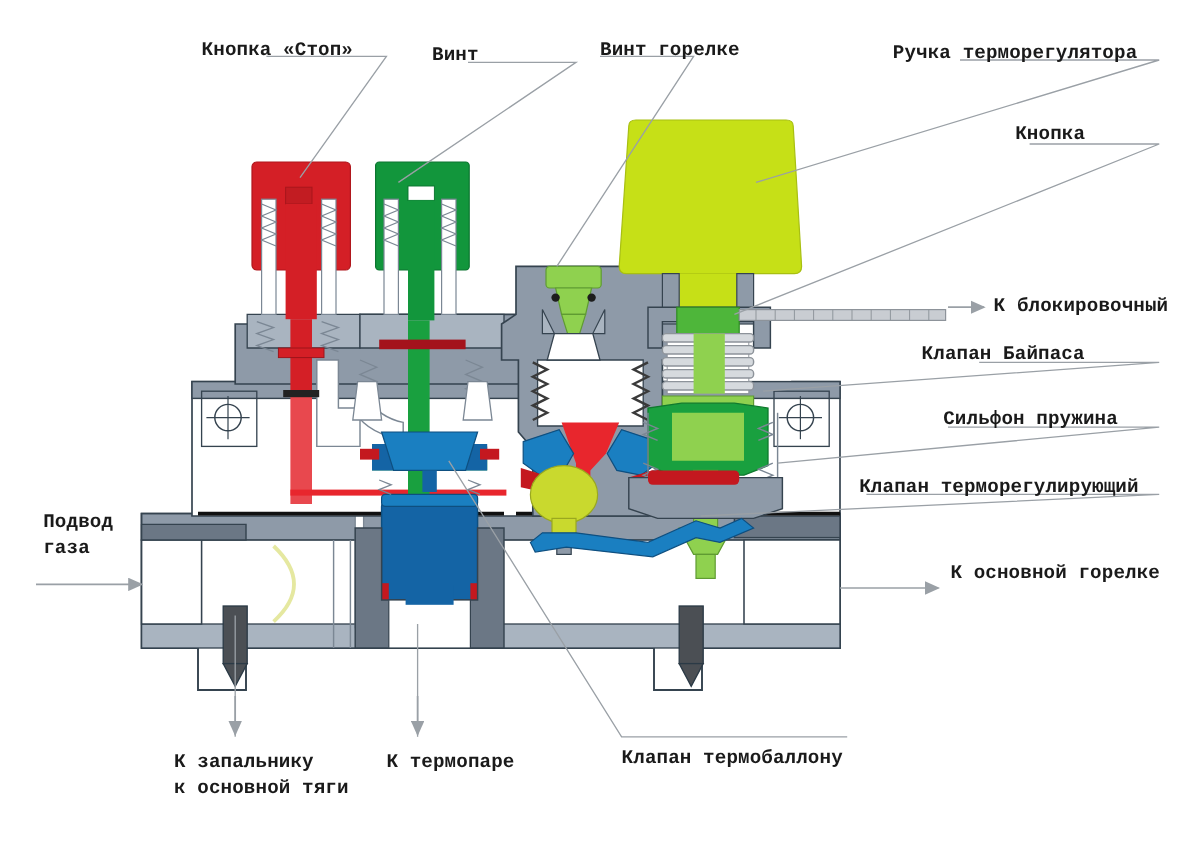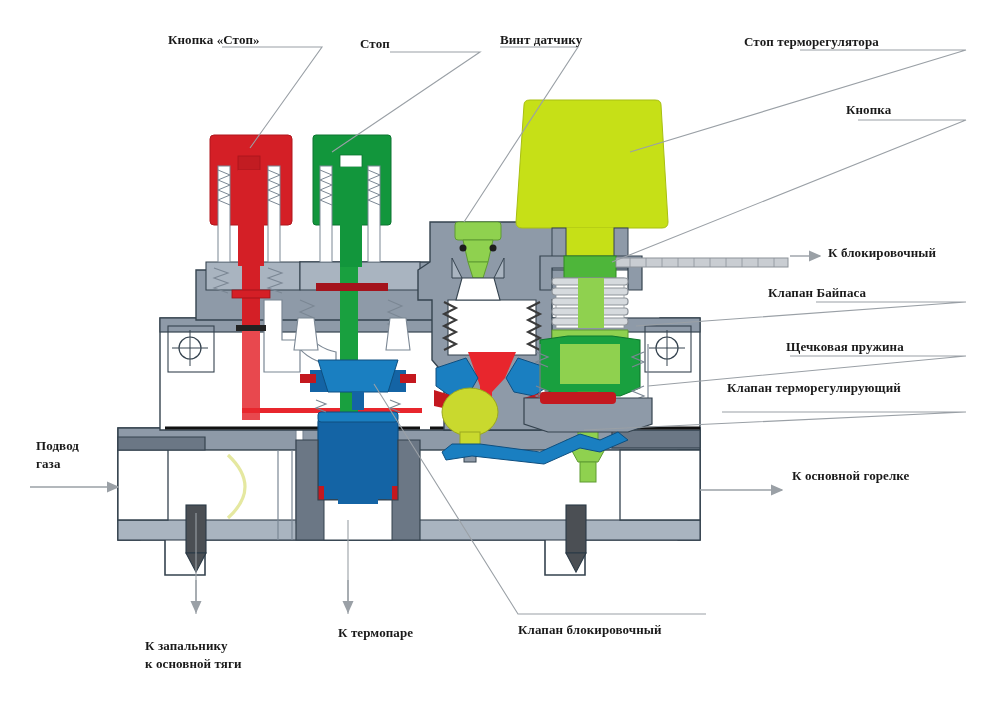--- a/index.html
+++ b/index.html
@@ -5,29 +5,29 @@
 <style>
   html,body{margin:0;padding:0;background:#ffffff;}
   body{
     font-family:"Liberation Serif","DejaVu Serif",serif;
     width:999px;height:718px;position:relative;overflow:hidden;
   }
   #stage{position:absolute;left:0;top:0;width:999px;height:718px;background:#fff;}
   #svgroot{position:absolute;left:0;top:0;width:999px;height:718px;}
   .lbl{
     position:absolute;
-    font-family:Liberation Serif, serif;
+    font-family:Liberation Mono, monospace;
     font-weight:bold;
-    font-size:13px;
+    font-size:16px;
     color:#1a1a1a;
     white-space:pre;
     line-height:1.25;
     letter-spacing:0.1px;
   }
-  .lbl.two{line-height:1.35;margin-top:12px;}
+  .lbl.two{line-height:1.35;}
 </style>
 </head>
 <body>
 
 <div id="stage">
 
   <svg id="svgroot" viewBox="0 0 999 718">
     <defs>
       <marker id="arrowhead" markerWidth="9" markerHeight="8" refX="8" refY="4" orient="auto">
         <path d="M0,0 L9,4 L0,8 z" fill="#9aa0a6"></path>
@@ -282,30 +282,30 @@
         <line x1="30" y1="487" x2="118" y2="487" stroke="#9aa0a6" stroke-width="1.4" marker-end="url(#arrowhead)"></line>
         <line x1="700" y1="490" x2="782" y2="490" stroke="#9aa0a6" stroke-width="1.4" marker-end="url(#arrowhead)"></line>
         <line x1="790" y1="256" x2="820" y2="256" stroke="#9aa0a6" stroke-width="1.4" marker-end="url(#arrowhead)"></line>
         <line x1="196" y1="580" x2="196" y2="612" stroke="#9aa0a6" stroke-width="1.4" marker-end="url(#arrowhead)"></line>
         <line x1="348" y1="580" x2="348" y2="612" stroke="#9aa0a6" stroke-width="1.4" marker-end="url(#arrowhead)"></line>
       </g>
   </svg>
 
   <div id="labels-layer">
       <div class="lbl" style="left: 168px; top: 32px;">Кнопка «Стоп»</div>
-      <div class="lbl" style="left: 360px; top: 36px;">Стоп</div>
-      <div class="lbl" style="left: 500px; top: 32px;">Винт датчику</div>
-      <div class="lbl" style="left: 744px; top: 34px;">Стоп терморегулятора</div>
+      <div class="lbl" style="left: 360px; top: 36px;">Винт</div>
+      <div class="lbl" style="left: 500px; top: 32px;">Винт горелке</div>
+      <div class="lbl" style="left: 744px; top: 34px;">Ручка терморегулятора</div>
       <div class="lbl" style="left: 846px; top: 102px;">Кнопка</div>
       <div class="lbl" style="left: 828px; top: 245px;">К блокировочный</div>
       <div class="lbl" style="left: 768px; top: 285px;">Клапан Байпаса</div>
-      <div class="lbl" style="left: 786px; top: 339px;">Щечковая пружина</div>
-      <div class="lbl" style="left: 716px; top: 380px; margin-left: 11px;">Клапан терморегулирующий</div>
+      <div class="lbl" style="left: 786px; top: 339px;">Сильфон пружина</div>
+      <div class="lbl" style="left: 716px; top: 396px;">Клапан терморегулирующий</div>
       <div class="lbl two" style="left: 36px; top: 425px;">Подвод
 газа</div>
       <div class="lbl" style="left: 792px; top: 468px;">К основной горелке</div>
       <div class="lbl two" style="left: 145px; top: 625px;">К запальнику
 к основной тяги</div>
-      <div class="lbl" style="left: 338px; top: 625px;">К термопаре</div>
-      <div class="lbl" style="left: 518px; top: 622px;">Клапан блокировочный</div>
+      <div class="lbl" style="left: 322px; top: 625px;">К термопаре</div>
+      <div class="lbl" style="left: 518px; top: 622px;">Клапан термобаллону</div>
     </div>
 
 </div>
 
 </body></html>

